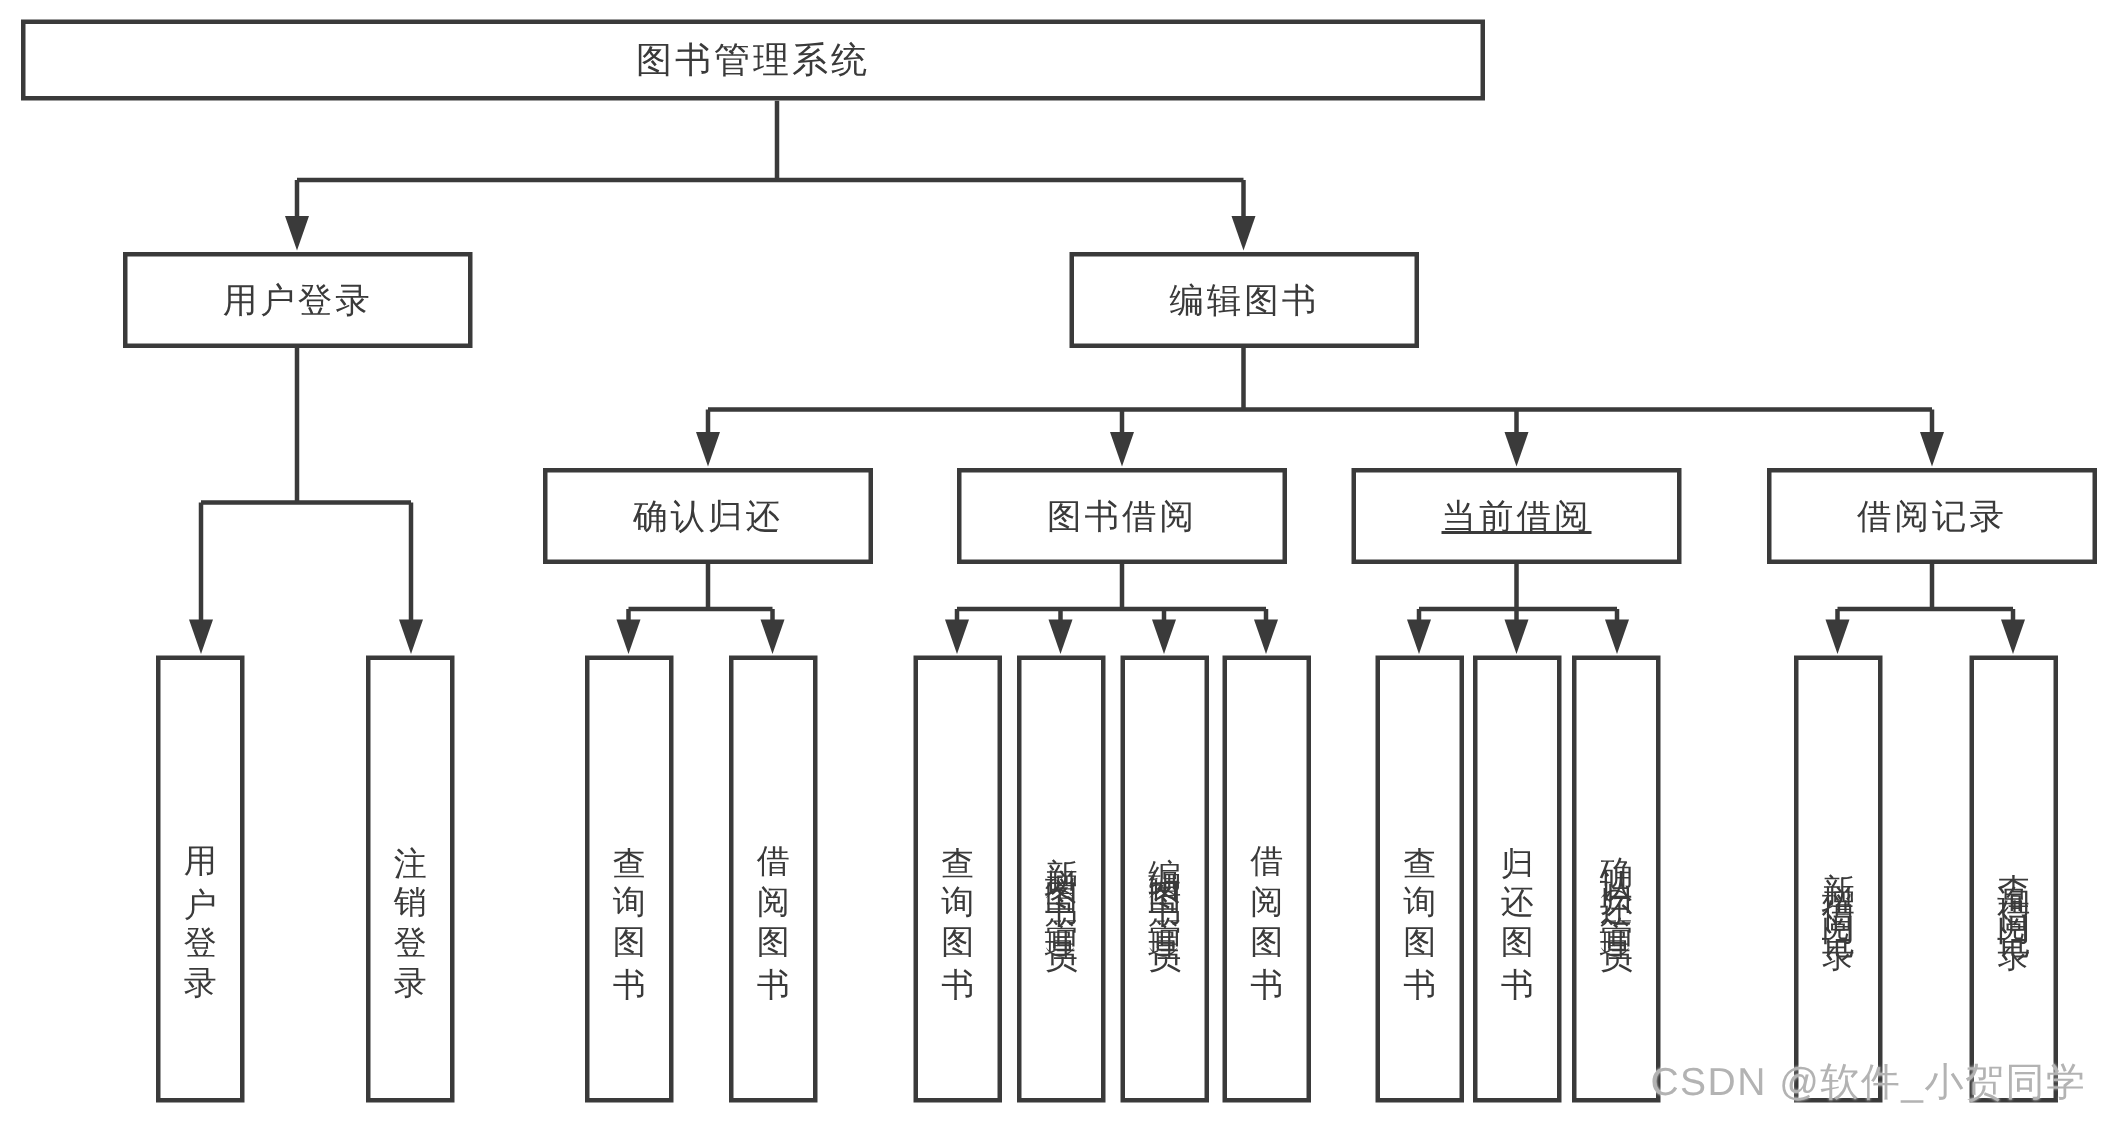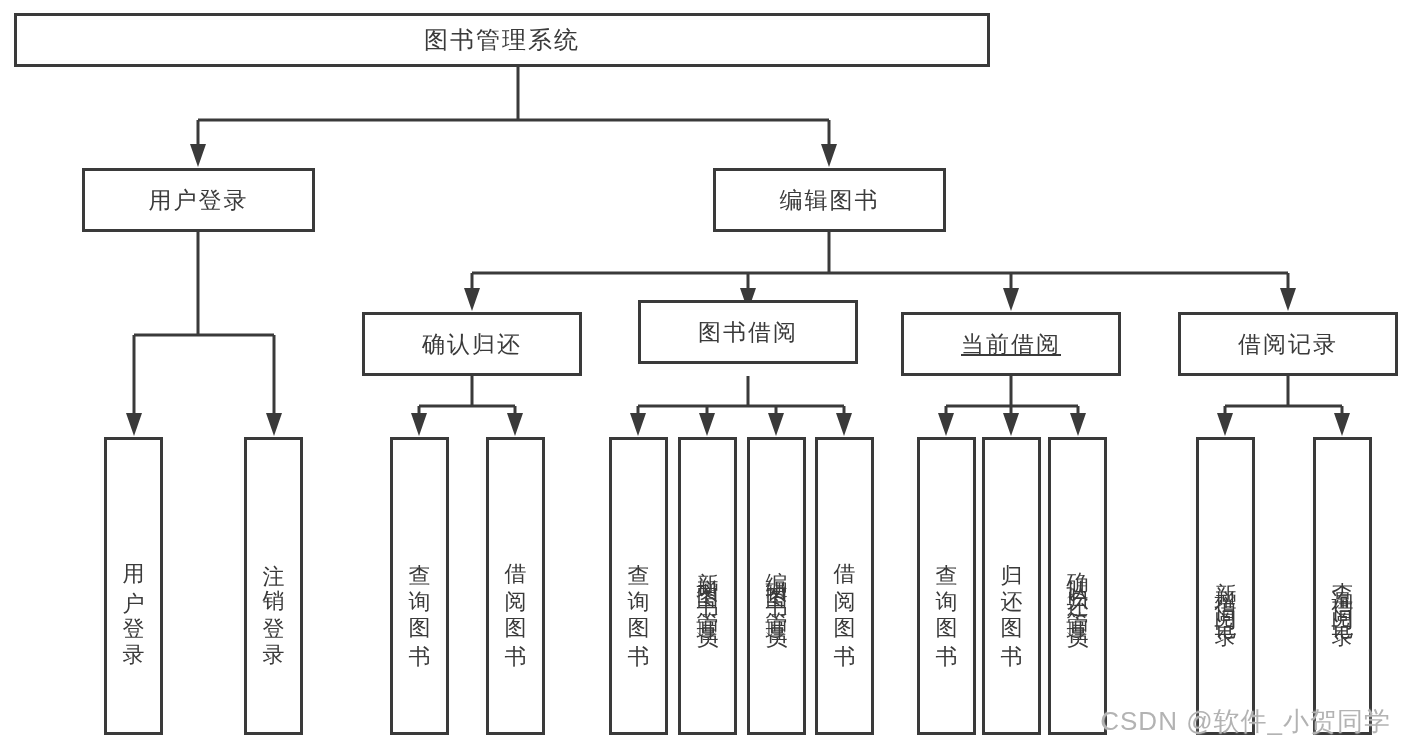--- a/index.html
+++ b/index.html
@@ -126,21 +126,21 @@
   <div class="node hnode" style="left:82px; top:168px; width:233px; height:64px;">
     <span>用户登录</span>
   </div>
   <div class="node hnode" style="left:713px; top:168px; width:233px; height:64px;">
     <span>编辑图书</span>
   </div>
 
   <div class="node hnode" style="left:362px; top:312px; width:220px; height:64px;">
     <span>确认归还</span>
   </div>
-  <div class="node hnode" style="left:638px; top:300px; width:220px; height:64px;">
+  <div class="node hnode" style="left:638px; top:312px; width:220px; height:64px;">
     <span>图书借阅</span>
   </div>
   <div class="node hnode" style="left:901px; top:312px; width:220px; height:64px;text-decoration:underline;">
     <span>当前借阅</span>
   </div>
   <div class="node hnode" style="left:1178px; top:312px; width:220px; height:64px;">
     <span>借阅记录</span>
   </div>
 
   <div class="node leaf" style="left:104px;">

